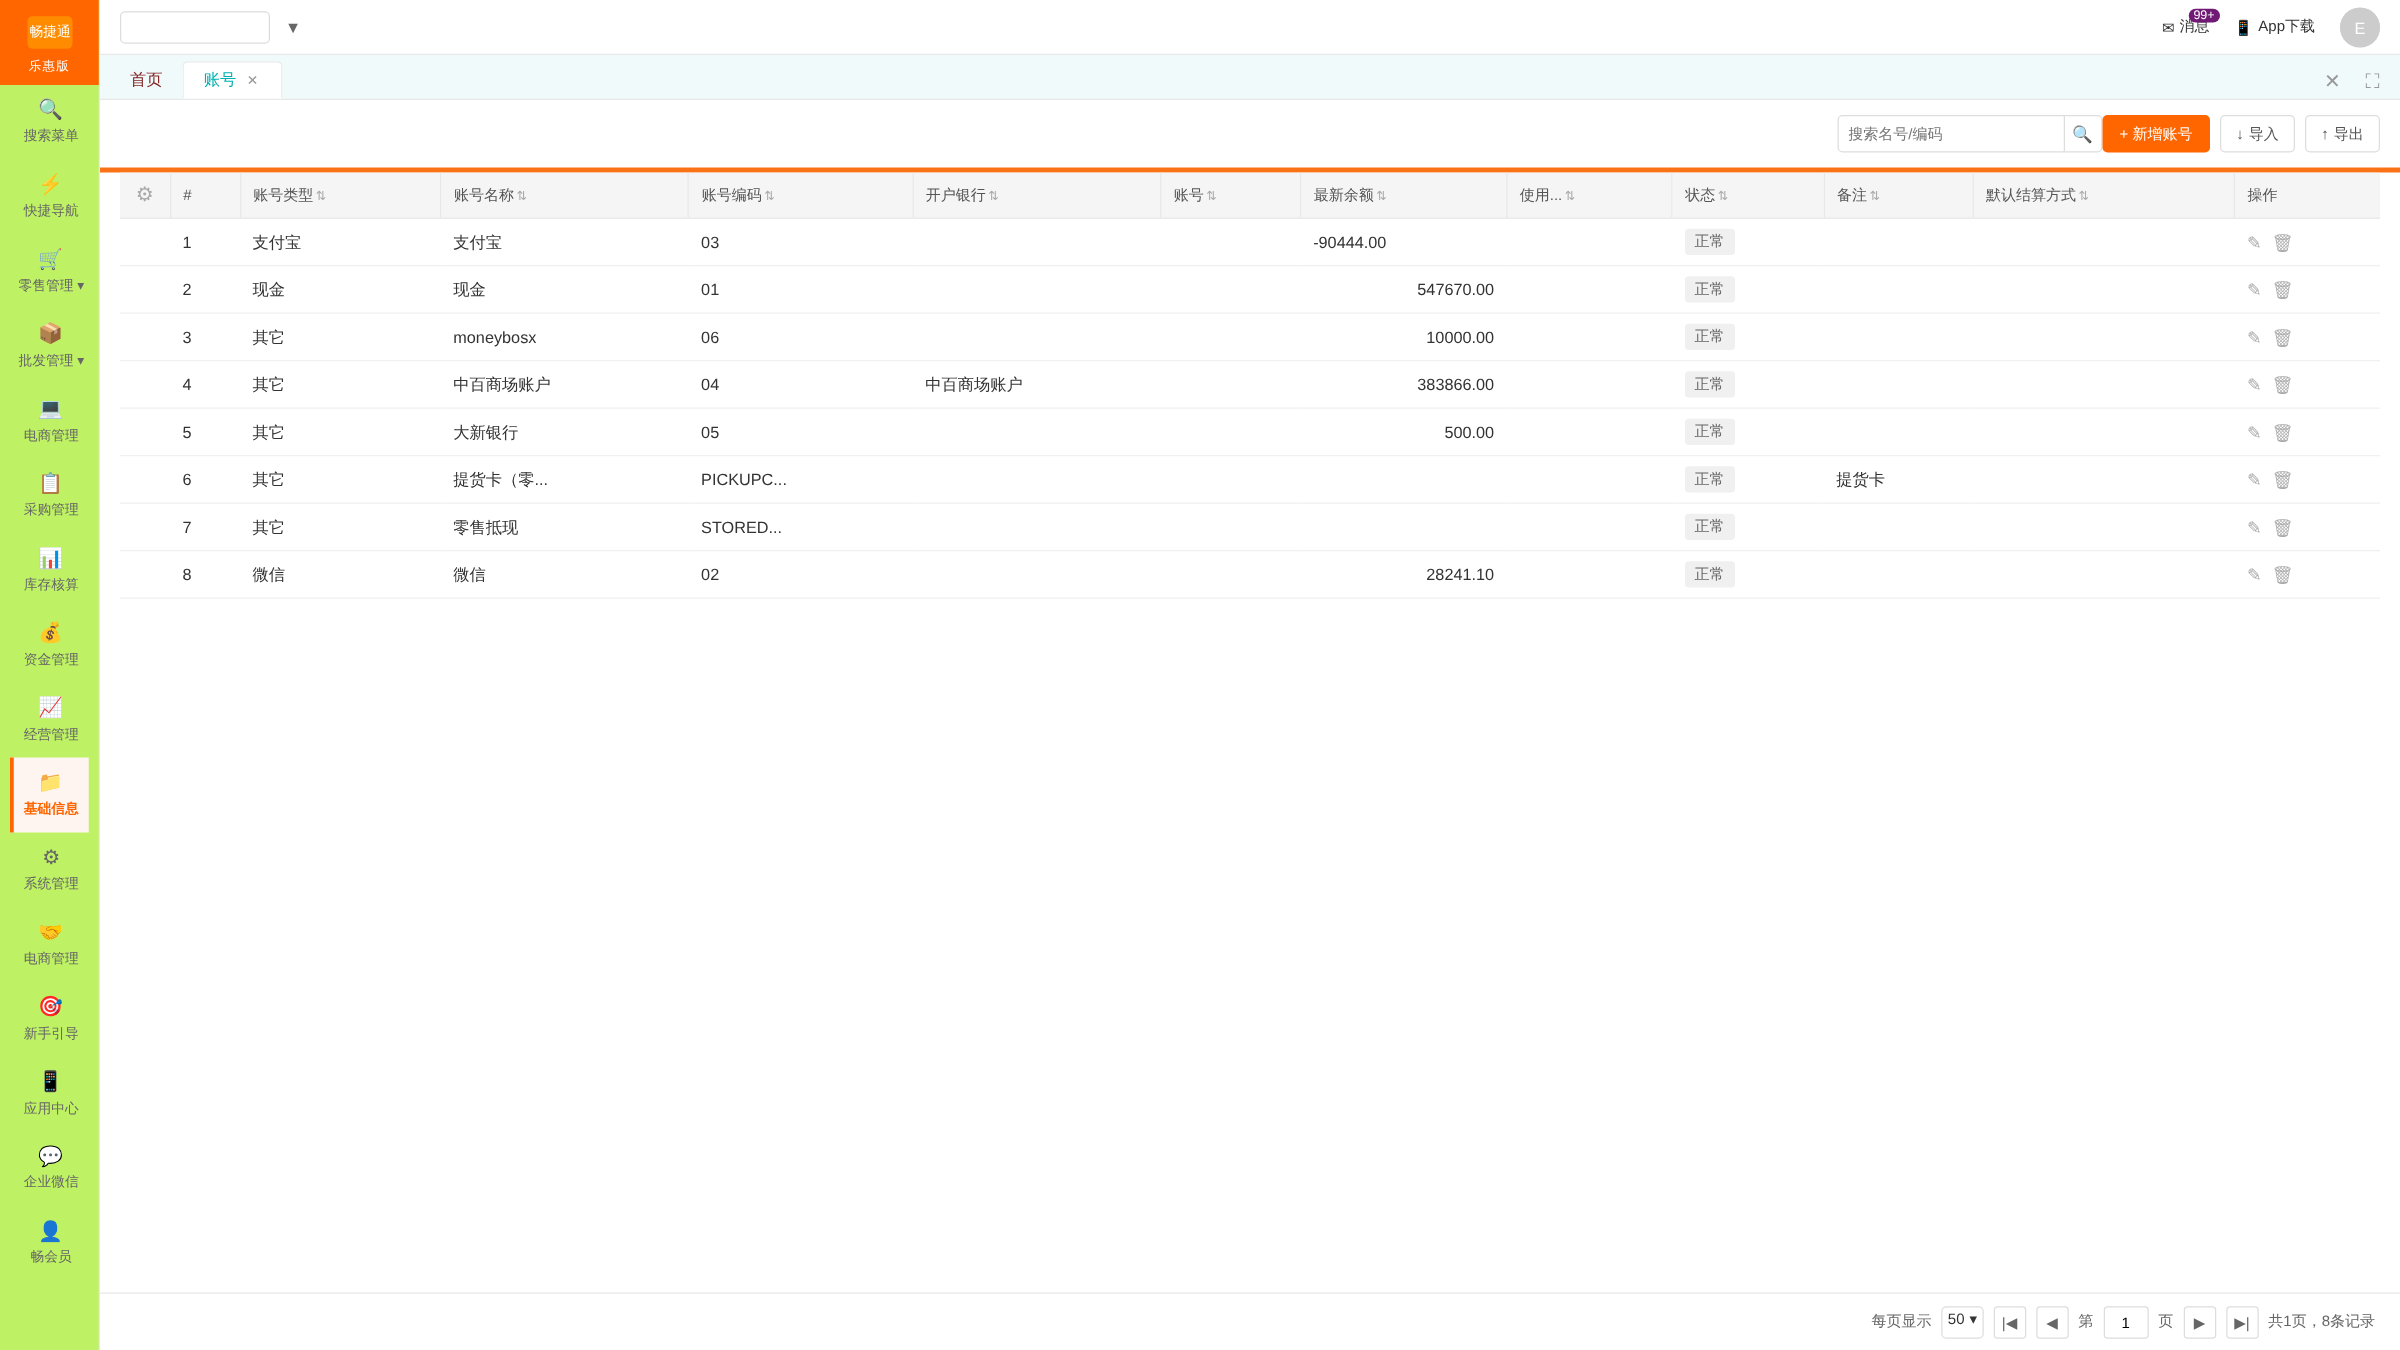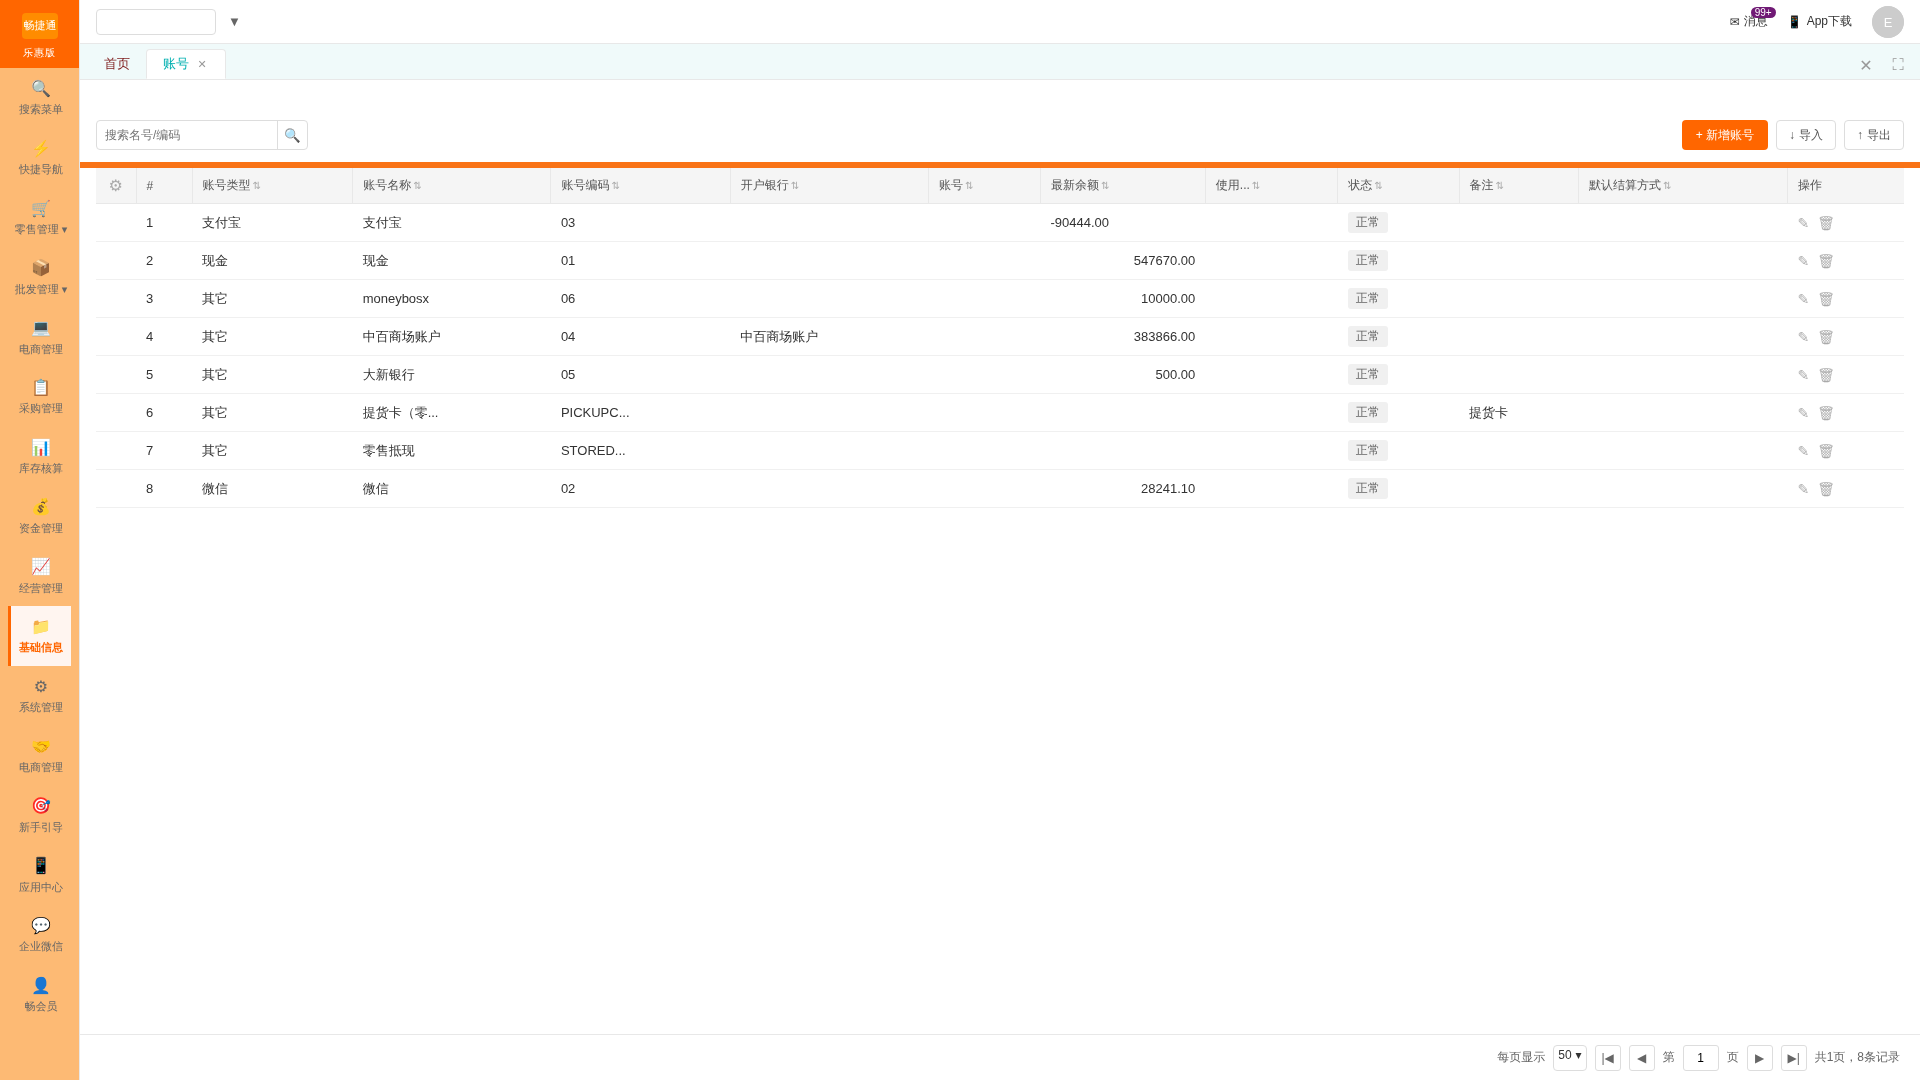--- a/index.html
+++ b/index.html
@@ -1,21 +1,21 @@
 <!DOCTYPE html>
 <html><head>
   <meta charset="utf-8">
   <style>
     * { box-sizing: border-box; margin: 0; padding: 0; }
     body { font-family: 'Microsoft YaHei', Arial, sans-serif; font-size: 13px; background: #f5f5f5; display: flex; height: 1080px; overflow: hidden; }
 
     
     .sidebar {
       width: 80px;
-      background: #fdba74;
+      background: #bef264;
       display: flex;
       flex-direction: column;
       align-items: center;
       border-right: 1px solid #e8e8e8;
       height: 100%;
       flex-shrink: 0;
     }
     .sidebar-logo {
       width: 100%;
       background: #ff6600;
@@ -188,25 +188,24 @@
       overflow: auto;
       background: #fff;
       display: flex;
       flex-direction: column;
     }
 
     
     .toolbar {
       display: flex;
       align-items: center;
-      justify-content: space-between;
+      justify-content: flex-end;
       padding: 12px 16px;
-      border-bottom: 6px solid #f97316;
+      border-bottom: 4px solid #f97316;
       flex-shrink: 0;
-      margin-top: 28px;
     }
     .toolbar-left {
       display: flex;
       align-items: center;
       gap: 8px;
     }
     .search-input-wrap {
       display: flex;
       align-items: center;
       border: 1px solid #ddd;

